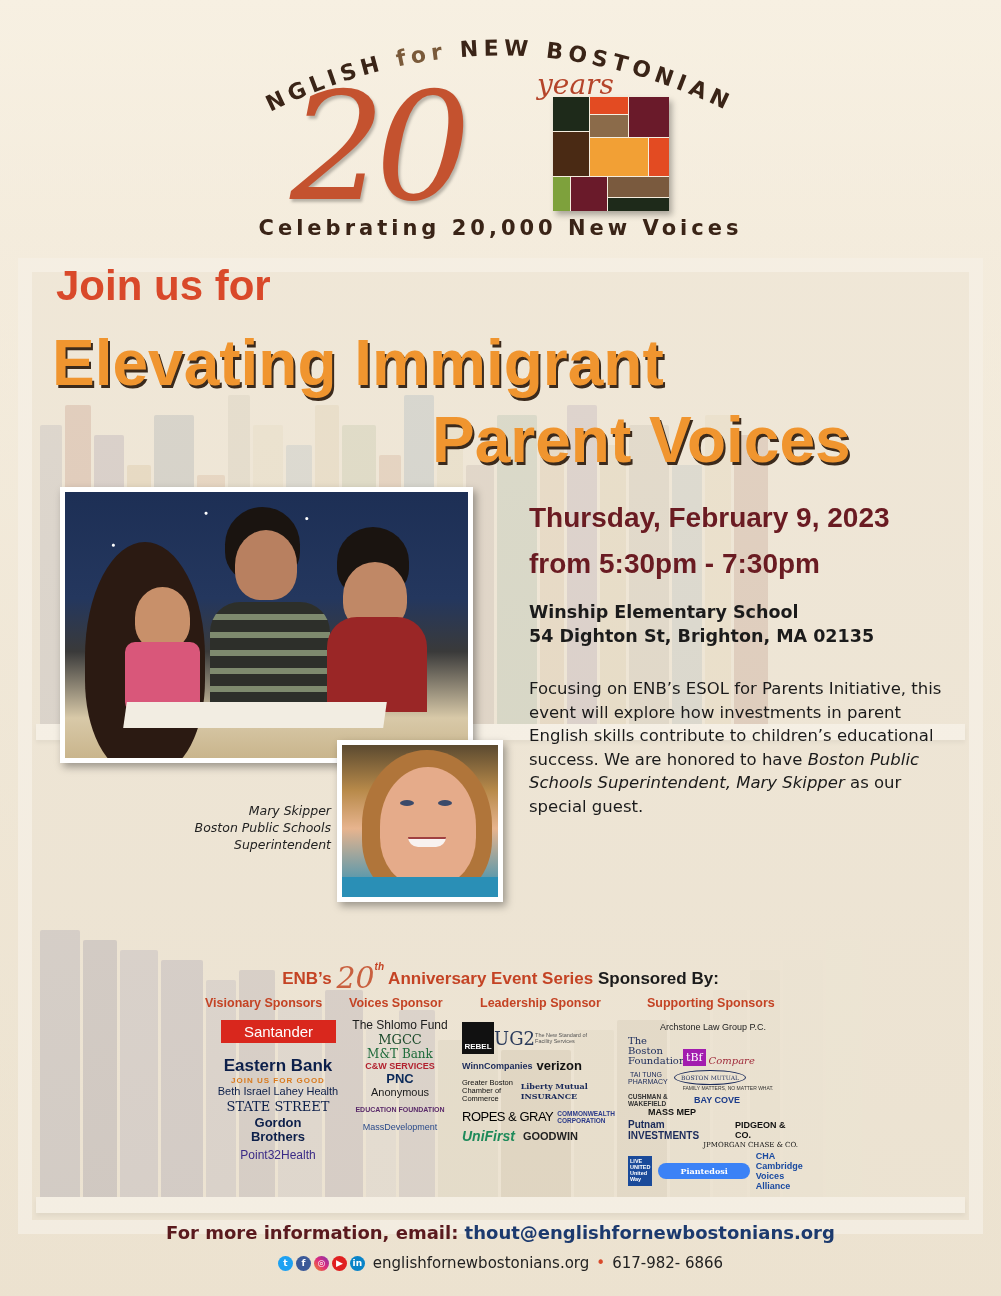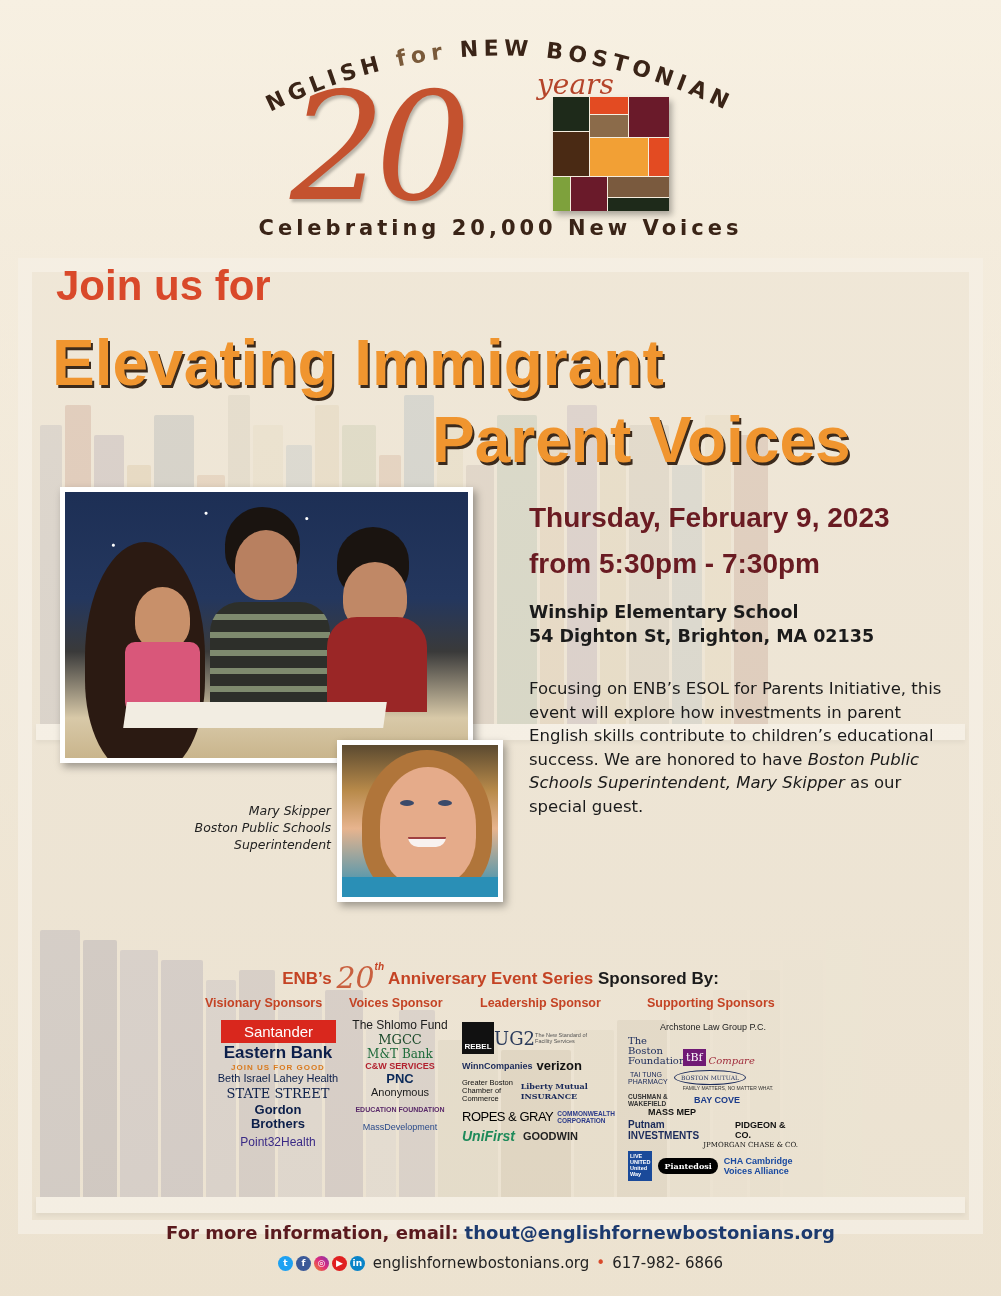--- a/index.html
+++ b/index.html
@@ -296,21 +296,21 @@
   <span class="by">Sponsored By:</span>
 </div>
 
 <div class="tier-head" style="left:205px;">Visionary Sponsors</div>
 <div class="tier-head" style="left:349px;">Voices Sponsor</div>
 <div class="tier-head" style="left:480px;">Leadership Sponsor</div>
 <div class="tier-head" style="left:647px;">Supporting Sponsors</div>
 
 <div class="col" style="left:203px; width:150px; top:1020px;">
   <span class="logo-txt santander">Santander</span>
-  <span class="logo-txt" style="font-weight:bold;font-size:17px;color:#0c1f4a;margin-top:0">Eastern Bank</span>
+  <span class="logo-txt" style="font-weight:bold;font-size:17px;color:#0c1f4a;margin-top:13px">Eastern Bank</span>
   <span class="logo-txt" style="font-weight:bold;font-size:8px;color:#d97a1e;letter-spacing:1px">JOIN US FOR GOOD</span>
   <span class="logo-txt" style="font-size:11px;color:#0c1f4a">Beth Israel Lahey Health</span>
   <span class="logo-txt" style="font-family:'DejaVu Serif',serif;font-size:13px;color:#0c1f4a;margin-top:2px">STATE STREET</span>
   <span class="logo-txt" style="font-weight:bold;font-size:13px;color:#0c1f4a;line-height:14px;white-space:normal;width:90px;margin:2px auto 0">Gordon Brothers</span>
   <span class="logo-txt" style="font-size:12px;color:#3a2a86;margin-top:4px">Point32Health</span>
 </div>
 
 <div class="col" style="left:340px; width:120px; top:1018px;">
   <span class="logo-txt" style="font-size:12px;color:#1b1b1b">The Shlomo Fund</span>
   <span class="logo-txt" style="font-family:'DejaVu Serif',serif;font-size:13px;color:#1b4a2a">MGCC</span>
@@ -343,41 +343,41 @@
   <div style="display:flex;align-items:center;gap:8px;margin-top:4px">
     <span style="font-weight:bold;font-style:italic;font-size:14px;color:#1e8a5a;font-family:'Liberation Sans',sans-serif">UniFirst</span>
     <span style="font-weight:bold;font-size:11px;color:#222;font-family:'Liberation Sans',sans-serif">GOODWIN</span>
   </div>
 </div>
 
 <div class="col" style="left:628px; width:170px; top:1022px;">
   <span class="logo-txt" style="font-size:9px;color:#222">Archstone Law Group P.C.</span>
   <div style="display:flex;align-items:flex-end;gap:3px;margin-top:4px">
     <span style="font-family:'DejaVu Serif',serif;font-size:10px;line-height:10px;color:#1a2a5a;width:52px">The Boston Foundation</span>
-    <span style="background:#701a75;color:#fff;font-family:'DejaVu Serif',serif;font-size:11px;padding:2px 3px">tBf</span>
+    <span style="background:#a21caf;color:#fff;font-family:'DejaVu Serif',serif;font-size:11px;padding:2px 3px">tBf</span>
     <span style="font-style:italic;font-size:10px;color:#a02a3a;font-family:'DejaVu Serif',serif">Compare</span>
   </div>
   <div style="display:flex;align-items:center;gap:10px;margin-top:4px">
     <span style="font-size:7px;color:#1a2a5a;width:36px;text-align:center;font-family:'Liberation Sans',sans-serif">TAI TUNG PHARMACY</span>
     <span style="font-size:6px;color:#1a2a5a;border:1px solid #1a2a5a;border-radius:50%;padding:3px 6px;font-family:'DejaVu Serif',serif">BOSTON MUTUAL</span>
   </div>
   <span class="logo-txt" style="font-size:5px;color:#333;margin-left:30px">FAMILY MATTERS, NO MATTER WHAT.</span>
   <div style="display:flex;align-items:center;gap:6px;margin-top:2px">
     <span style="font-weight:bold;font-size:6.5px;color:#333;width:60px;font-family:'Liberation Sans',sans-serif">CUSHMAN &amp; WAKEFIELD</span>
     <span style="font-weight:bold;font-size:9px;color:#1a3a8a;font-family:'Liberation Sans',sans-serif">BAY COVE</span>
   </div>
   <span class="logo-txt" style="font-weight:bold;font-size:9px;color:#111;text-align:left;margin-left:20px">MASS MEP</span>
   <div style="display:flex;align-items:center;gap:6px;margin-top:2px">
     <span style="font-weight:bold;font-size:10px;color:#1a2a5a;font-family:'Liberation Sans',sans-serif">Putnam INVESTMENTS</span>
     <span style="font-weight:bold;font-size:9px;color:#111;font-family:'Liberation Sans',sans-serif">PIDGEON &amp; CO.</span>
   </div>
   <span class="logo-txt" style="font-family:'DejaVu Serif',serif;font-size:7px;color:#111;text-align:right">JPMORGAN CHASE &amp; CO.</span>
   <div style="display:flex;align-items:center;gap:6px;margin-top:2px">
     <span style="background:#1a4a9a;color:#fff;font-weight:bold;font-size:5.5px;width:26px;height:30px;padding:2px;font-family:'Liberation Sans',sans-serif">LIVE UNITED United Way</span>
-    <span style="background:#000000;color:#fff;font-weight:bold;font-size:8px;padding:3px 6px;border-radius:10px;font-family:'DejaVu Serif',serif">Piantedosi</span>
+    <span style="background:#3b82f6;color:#fff;font-weight:bold;font-size:8px;padding:3px 22px;border-radius:10px;font-family:'DejaVu Serif',serif">Piantedosi</span>
     <span style="font-weight:bold;font-size:9px;color:#1a4aa0;font-family:'Liberation Sans',sans-serif">CHA Cambridge Voices Alliance</span>
   </div>
 </div>
 
 <div class="more">
   <span>For more information, email:</span>
   <span class="email">thout@englishfornewbostonians.org</span>
 </div>
 <div class="social">
   <span class="sicon" style="background:#1da1f2">t</span>

